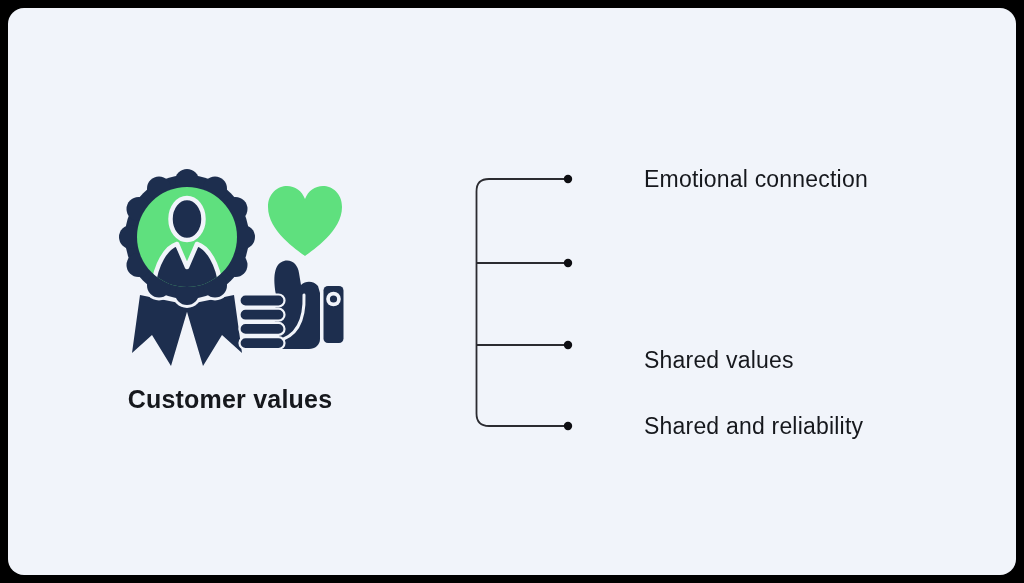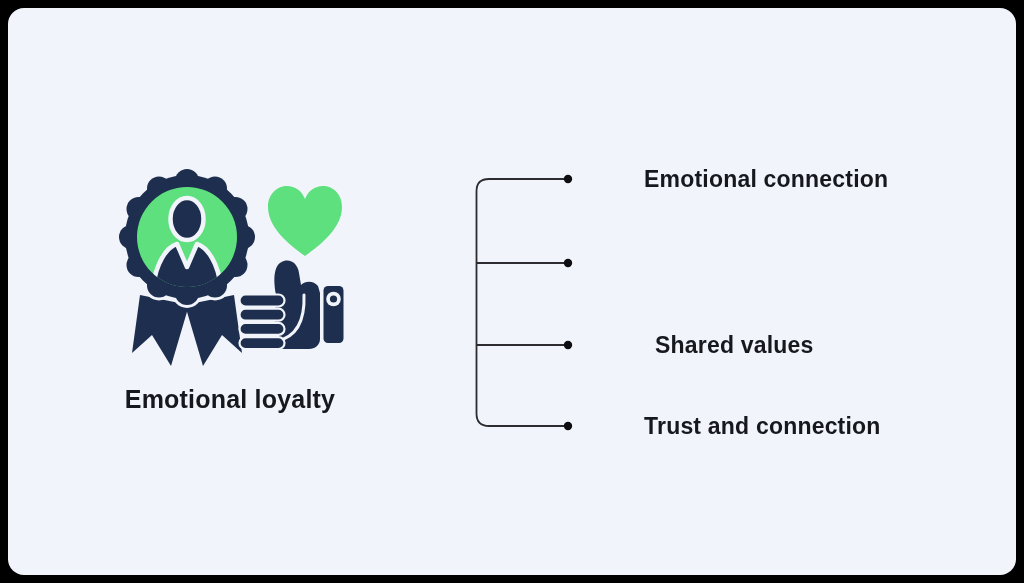--- a/index.html
+++ b/index.html
@@ -49,28 +49,28 @@
     position: absolute;
     left: 455px;
     top: 155px;
   }
   .branch-label {
     position: absolute;
     left: 636px;
     height: 32px;
     line-height: 32px;
     font-size: 23px;
-    font-weight: 700;
+    font-weight: 400;
     color: #16181d;
     letter-spacing: 0.2px;
     white-space: nowrap;
   }
   .b0 { top: 155px; }
   .b1 { top: 239px; }
-  .b2 { top: 321px; margin-left: 11px; }
+  .b2 { top: 336px; }
   .b3 { top: 402px; }
 </style>
 </head>
 <body>
 
 <div class="canvas">
   <div class="card">
 
     <svg class="icon-group" width="260" height="230" viewBox="0 0 260 230">
       <defs>
@@ -133,31 +133,31 @@
           <rect x="131.5" y="155.7" width="45" height="12" rx="6"></rect>
           <rect x="131.5" y="169.9" width="45" height="12" rx="6"></rect>
           <rect x="131.5" y="184.1" width="45" height="12" rx="6"></rect>
         </g>
         <rect x="215.5" y="133" width="20" height="57" rx="4.5" fill="#1d2e4e"></rect>
         <circle cx="225.5" cy="146" r="7.3" fill="#f1f4fa"></circle>
         <circle cx="225.5" cy="146" r="3.6" fill="#1d2e4e"></circle>
       </g>
     </svg>
 
-    <div class="main-title">Emotional loyalty</div>
+    <div class="main-title">Customer values</div>
 
     <svg class="bracket" width="120" height="280" viewBox="0 0 120 280">
       <path d="M105 16 H26 Q13.5 16 13.5 28.5 V250.5 Q13.5 263 26 263 H105
                M13.5 100 H105 M13.5 182 H105" fill="none" stroke="#2b2b30" stroke-width="1.8"></path>
       <g fill="#0e0e12">
         <circle cx="105" cy="16" r="4.2"></circle>
         <circle cx="105" cy="100" r="4.2"></circle>
         <circle cx="105" cy="182" r="4.2"></circle>
         <circle cx="105" cy="263" r="4.2"></circle>
       </g>
     </svg>
 
     <div class="branch-label b0">Emotional connection</div>
     <div class="branch-label b2">Shared values</div>
-    <div class="branch-label b3">Trust and connection</div>
+    <div class="branch-label b3">Shared and reliability</div>
 
   </div>
 </div>
 
 </body></html>

